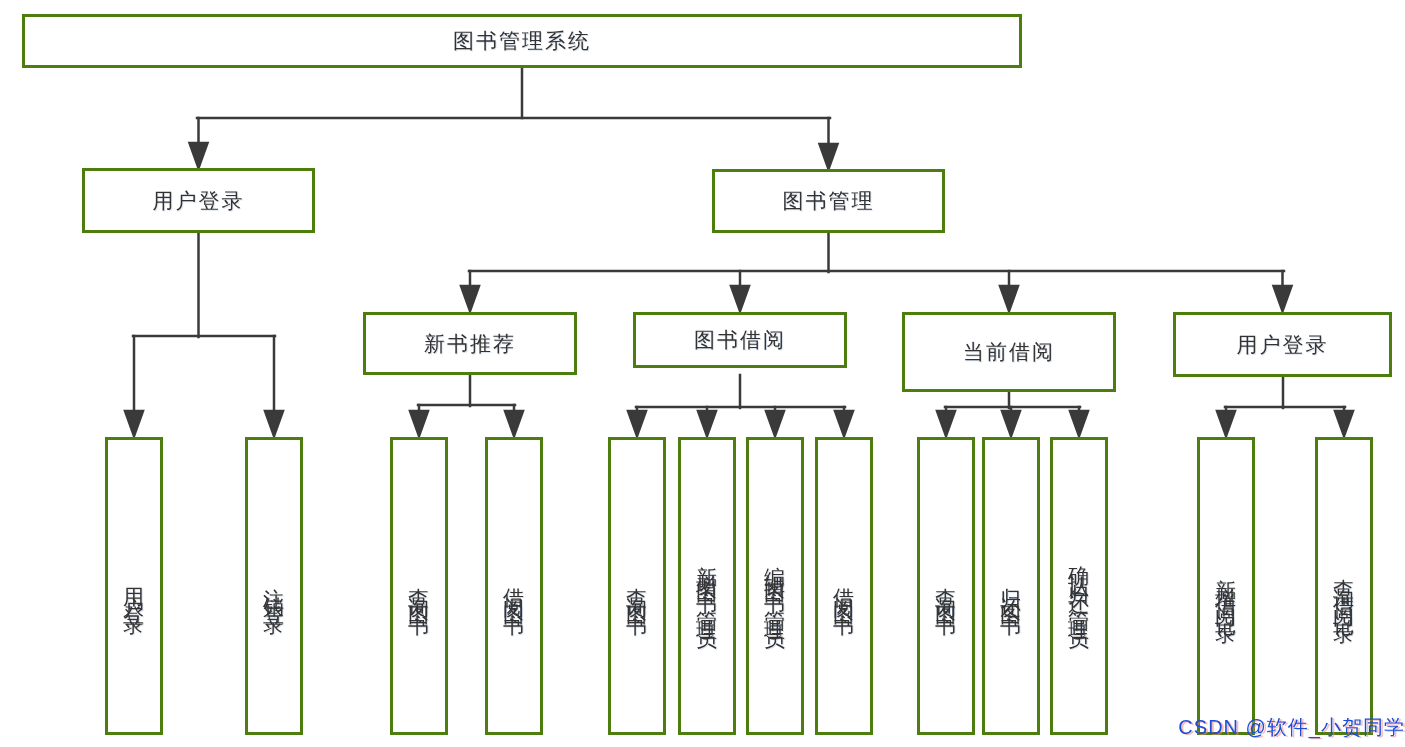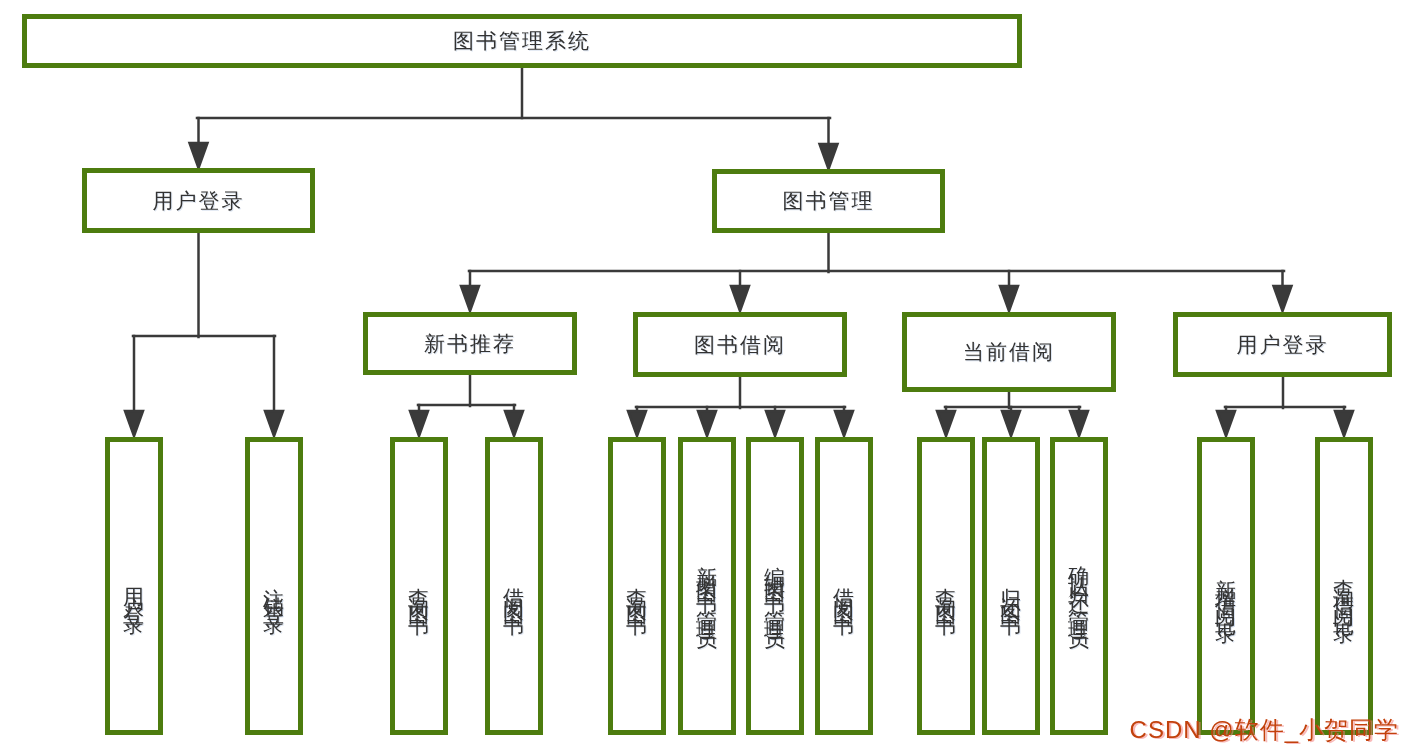--- a/index.html
+++ b/index.html
@@ -7,44 +7,44 @@
     position:relative;
     width:1405px;height:747px;
     background:#ffffff;
     font-family:"Liberation Sans","DejaVu Sans",sans-serif;
     overflow:hidden;
   }
   #connectors{position:absolute;left:0;top:0;width:1405px;height:747px;z-index:1;}
   .node{
     position:absolute;
     box-sizing:border-box;
-    border:5px solid #4d7c0f;
+    border:3px solid #4d7c0f;
     background:#ffffff;
     color:#333333;
     display:flex;align-items:center;justify-content:center;
     z-index:2;
     font-size:21px;
     letter-spacing:2px;
     text-shadow:1px 1px 0 rgba(120,150,200,0.25);
   }
   .leaf{z-index:2;}
   .leaf span{
     writing-mode:vertical-lr;
     text-orientation:mixed;
     font-size:21px;
     line-height:1;
     letter-spacing:9px;
     padding-top:6px;
   }
   #watermark{
     position:absolute;
-    right:6px;top:714px;
+    right:0;top:714px;
     z-index:5;
-    font-size:24px;
-    color:#c2410c;
+    font-size:20px;
+    color:#1d4ed8;
     letter-spacing:1px;
     text-shadow:2px 1px 0 rgba(244,130,130,0.55);
     white-space:nowrap;
   }
 </style>
 </head>
 <body>
 
 <div id="canvas">
 
@@ -116,21 +116,21 @@
       <polygon points="1335,411 1353,411 1344,436"></polygon>
     </g>
   </svg>
 
   <div class="node" style="left:22px;top:14px;width:1000px;height:54px;">图书管理系统</div>
 
   <div class="node" style="left:82px;top:168px;width:233px;height:65px;">用户登录</div>
   <div class="node" style="left:363px;top:312px;width:214px;height:63px;">新书推荐</div>
 
   <div class="node" style="left:712px;top:169px;width:233px;height:64px;">图书管理</div>
-  <div class="node" style="left:633px;top:312px;width:214px;height:65px;">图书借阅</div>
+  <div class="node" style="left:633px;top:312px;width:214px;height:56px;">图书借阅</div>
   <div class="node" style="left:902px;top:312px;width:214px;height:80px;">当前借阅</div>
   <div class="node" style="left:1173px;top:312px;width:219px;height:65px;">用户登录</div>
 
   <div class="node leaf" style="left:105px;top:437px;width:58px;height:298px;">
     <span>用户登录</span>
   </div>
   <div class="node leaf" style="left:245px;top:437px;width:58px;height:298px;">
     <span>注销登录</span>
   </div>
 

